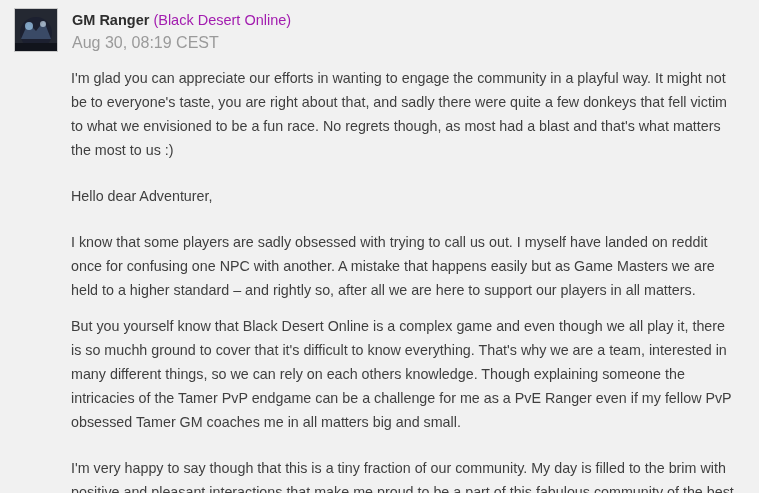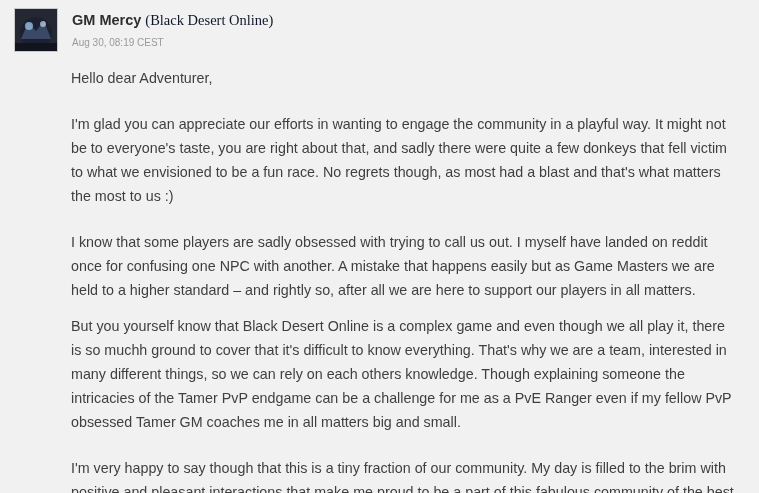--- a/index.html
+++ b/index.html
@@ -51,27 +51,26 @@
     line-height: 18px;
     color: #333333;
     white-space: nowrap;
   }
   .author-name {
     font-weight: bold;
     color: #2e2e2e;
   }
   .author-game {
     font-weight: normal;
-    color: #0f172a;
-    font-family: Liberation Serif, serif;
+    color: #a21caf;
   }
 
   .timestamp {
     margin-top: 6px;
-    font-size: 10px;
+    font-size: 16px;
     line-height: 15px;
     color: #9a9a9a;
   }
 
   .message-body {
     padding: 14px 22px 0 71px;
     font-size: 14.3px;
     line-height: 24px;
     color: #3f3f3f;
   }
@@ -99,28 +98,28 @@
         <circle cx="21" cy="24" r="16" fill="#1c2030"></circle>
         <path d="M6 30 L13 14 L21 22 L29 12 L36 30 Z" fill="#3a4a66"></path>
         <circle cx="14" cy="17" r="4" fill="#8fb6d8" opacity="0.85"></circle>
         <circle cx="28" cy="15" r="3" fill="#c8d8e8" opacity="0.7"></circle>
         <path d="M0 34 L42 34 L42 42 L0 42 Z" fill="#11141c"></path>
       </svg>
     </div>
 
     <div class="header-text">
       <div class="author-line">
-        <span class="author-name">GM Mercy</span><span>&nbsp;</span><span class="author-game">(Black Desert Online)</span>
+        <span class="author-name">GM Ranger</span><span>&nbsp;</span><span class="author-game">(Black Desert Online)</span>
       </div>
       <div class="timestamp">Aug 30, 08:19 CEST</div>
     </div>
 
   </div>
 
   <div class="message-body">
+    <p>I'm glad you can appreciate our efforts in wanting to engage the community in a playful way. It might not be to everyone's taste, you are right about that, and sadly there were quite a few donkeys that fell victim to what we envisioned to be a fun race. No regrets though, as most had a blast and that's what matters the most to us :)</p>
     <p>Hello dear Adventurer,</p>
-    <p>I'm glad you can appreciate our efforts in wanting to engage the community in a playful way. It might not be to everyone's taste, you are right about that, and sadly there were quite a few donkeys that fell victim to what we envisioned to be a fun race. No regrets though, as most had a blast and that's what matters the most to us :)</p>
     <p class="tight">I know that some players are sadly obsessed with trying to call us out. I myself have landed on reddit once for confusing one NPC with another. A mistake that happens easily but as Game Masters we are held to a higher standard – and rightly so, after all we are here to support our players in all matters.</p>
     <p>But you yourself know that Black Desert Online is a complex game and even though we all play it, there is so muchh ground to cover that it's difficult to know everything. That's why we are a team, interested in many different things, so we can rely on each others knowledge. Though explaining someone the intricacies of the Tamer PvP endgame can be a challenge for me as a PvE Ranger even if my fellow PvP obsessed Tamer GM coaches me in all matters big and small.</p>
     <p>I'm very happy to say though that this is a tiny fraction of our community. My day is filled to the brim with positive and pleasant interactions that make me proud to be a part of this fabulous community of the best MMO there is (in my opinion :D)</p>
   </div>
 
 </div>
 
 </body></html>

